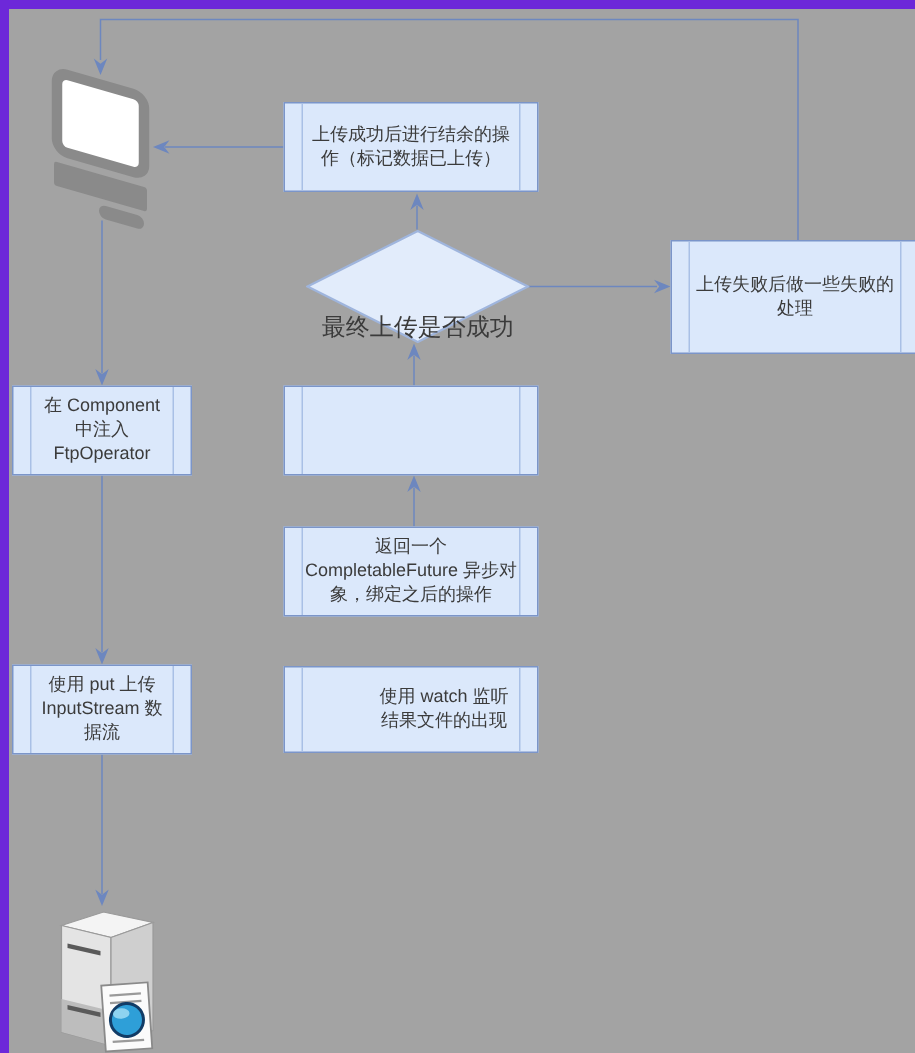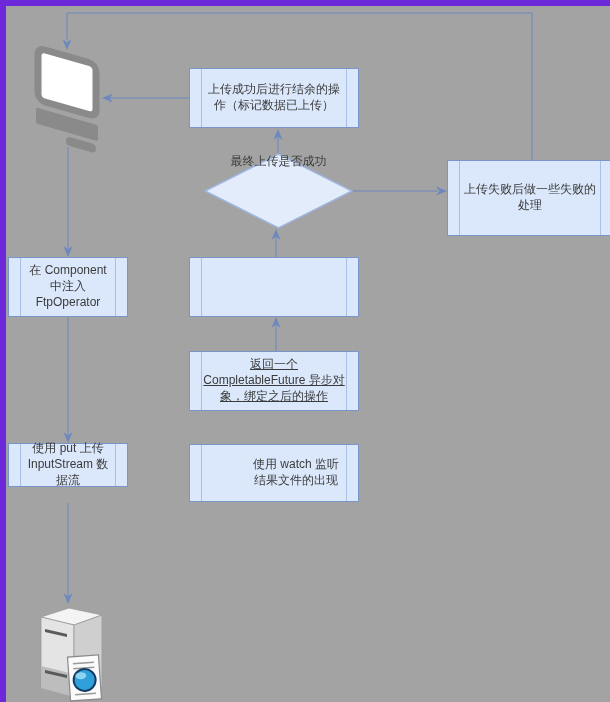--- a/index.html
+++ b/index.html
@@ -23,22 +23,22 @@
   .node .label{padding:2px 3px;z-index:2;}
   .bar{
     position:absolute;top:0;bottom:0;width:0;
     border-left:1px solid #a9c0e6;
   }
   .bar.left{left:11px;}
   .bar.right{right:11px;}
   .subprocess .label{padding:2px 16px;}
   .diamond-wrap{
     position:absolute;
-    display:flex;align-items:flex-start;justify-content:center;
-    text-align:center;font-size:12px;color:#3b3b3b;
+    display:flex;align-items:flex-end;justify-content:center;
+    text-align:center;font-size:16px;color:#3b3b3b;
   }
   .diamond-wrap svg{position:absolute;inset:0;}
   .diamond-wrap .label{position:relative;z-index:2;}
   #edge-layer{position:absolute;left:0;top:0;width:608px;height:700px;z-index:1;pointer-events:none;}
   .icon-box{position:absolute;z-index:2;}
   .nodes-layer{position:absolute;inset:0;z-index:2;}
 </style>
 </head>
 <body>
 
@@ -126,24 +126,24 @@
     </div>
 
     <div class="node subprocess" style="left:183px;top:251px;width:170px;height:60px;">
       <div class="bar left"></div>
       <div class="bar right"></div>
     </div>
 
     <div class="node subprocess" style="left:183px;top:345px;width:170px;height:60px;">
       <div class="bar left"></div>
       <div class="bar right"></div>
-      <div class="label" style="padding:2px 12px;text-decoration:underline;">返回一个 CompletableFuture 异步对象，绑定之后的操作</div>
+      <div class="label" style="padding:2px 12px;">返回一个 CompletableFuture 异步对象，绑定之后的操作</div>
     </div>
 
-    <div class="node subprocess" style="left:2px;top:437px;width:120px;height:44px;">
+    <div class="node subprocess" style="left:2px;top:437px;width:120px;height:60px;">
       <div class="bar left"></div>
       <div class="bar right"></div>
       <div class="label" style="padding:2px 13px;">使用 put 上传 InputStream 数据流</div>
     </div>
 
     <div class="node subprocess" style="left:183px;top:438px;width:170px;height:58px;padding-left:44px;">
       <div class="bar left"></div>
       <div class="bar right"></div>
       <div class="label">使用 watch 监听结果文件的出现</div>
     </div>

